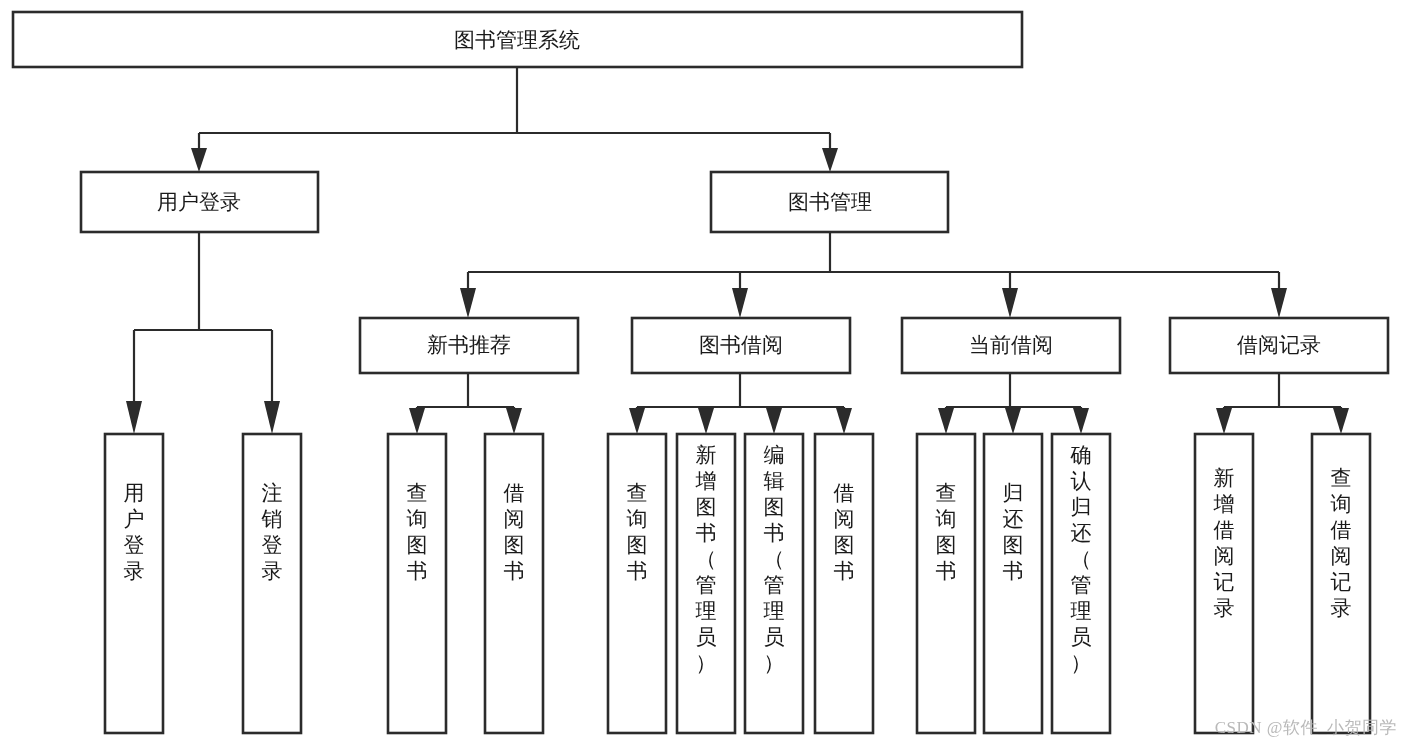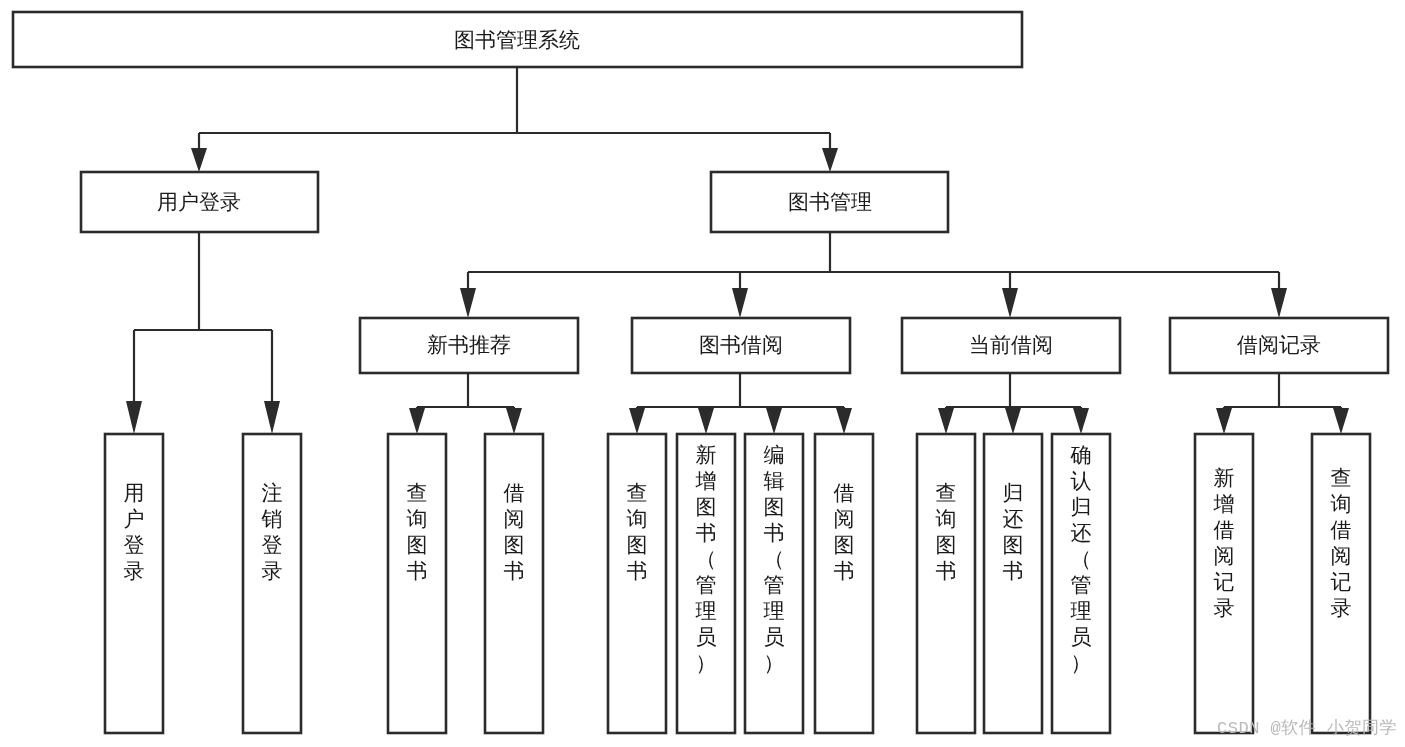--- a/index.html
+++ b/index.html
@@ -47,21 +47,21 @@
   .node-label-vertical {
     font-family: "Liberation Sans", "DejaVu Sans", sans-serif;
     font-size: 21px;
     fill: #1a1a1a;
     text-anchor: middle;
   }
   .watermark {
     position: absolute;
     right: 8px;
     bottom: 8px;
-    font-family: Liberation Mono, monospace;
+    font-family: Liberation Serif, serif;
     font-size: 17px;
     color: #b9b9b9;
     letter-spacing: 0.5px;
     white-space: nowrap;
     user-select: none;
   }
 </style>
 </head>
 <body>
 

